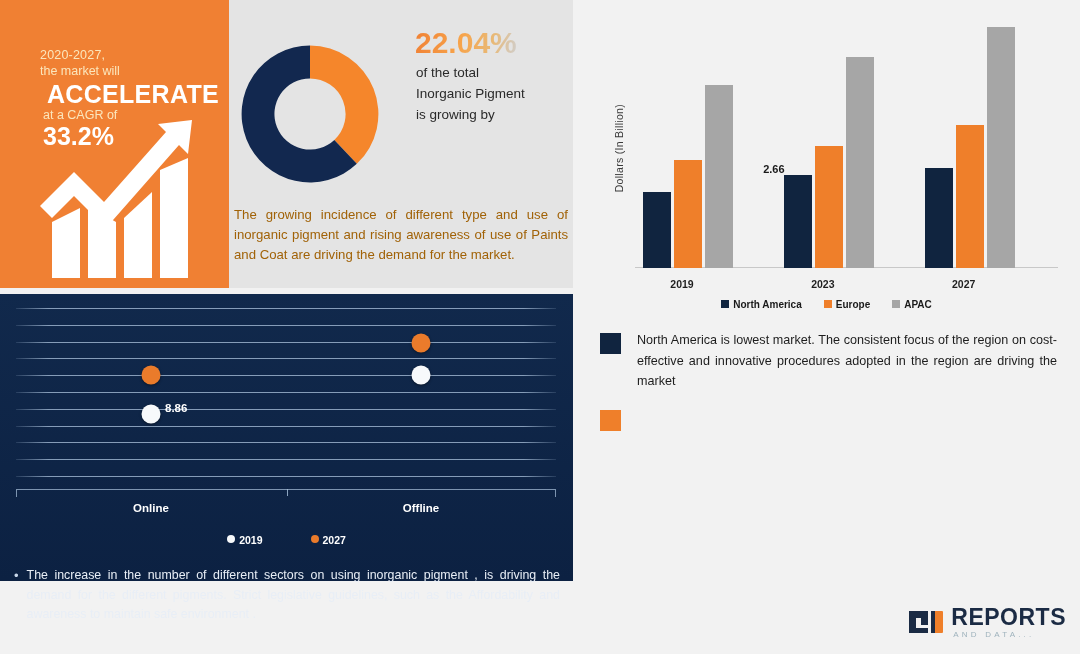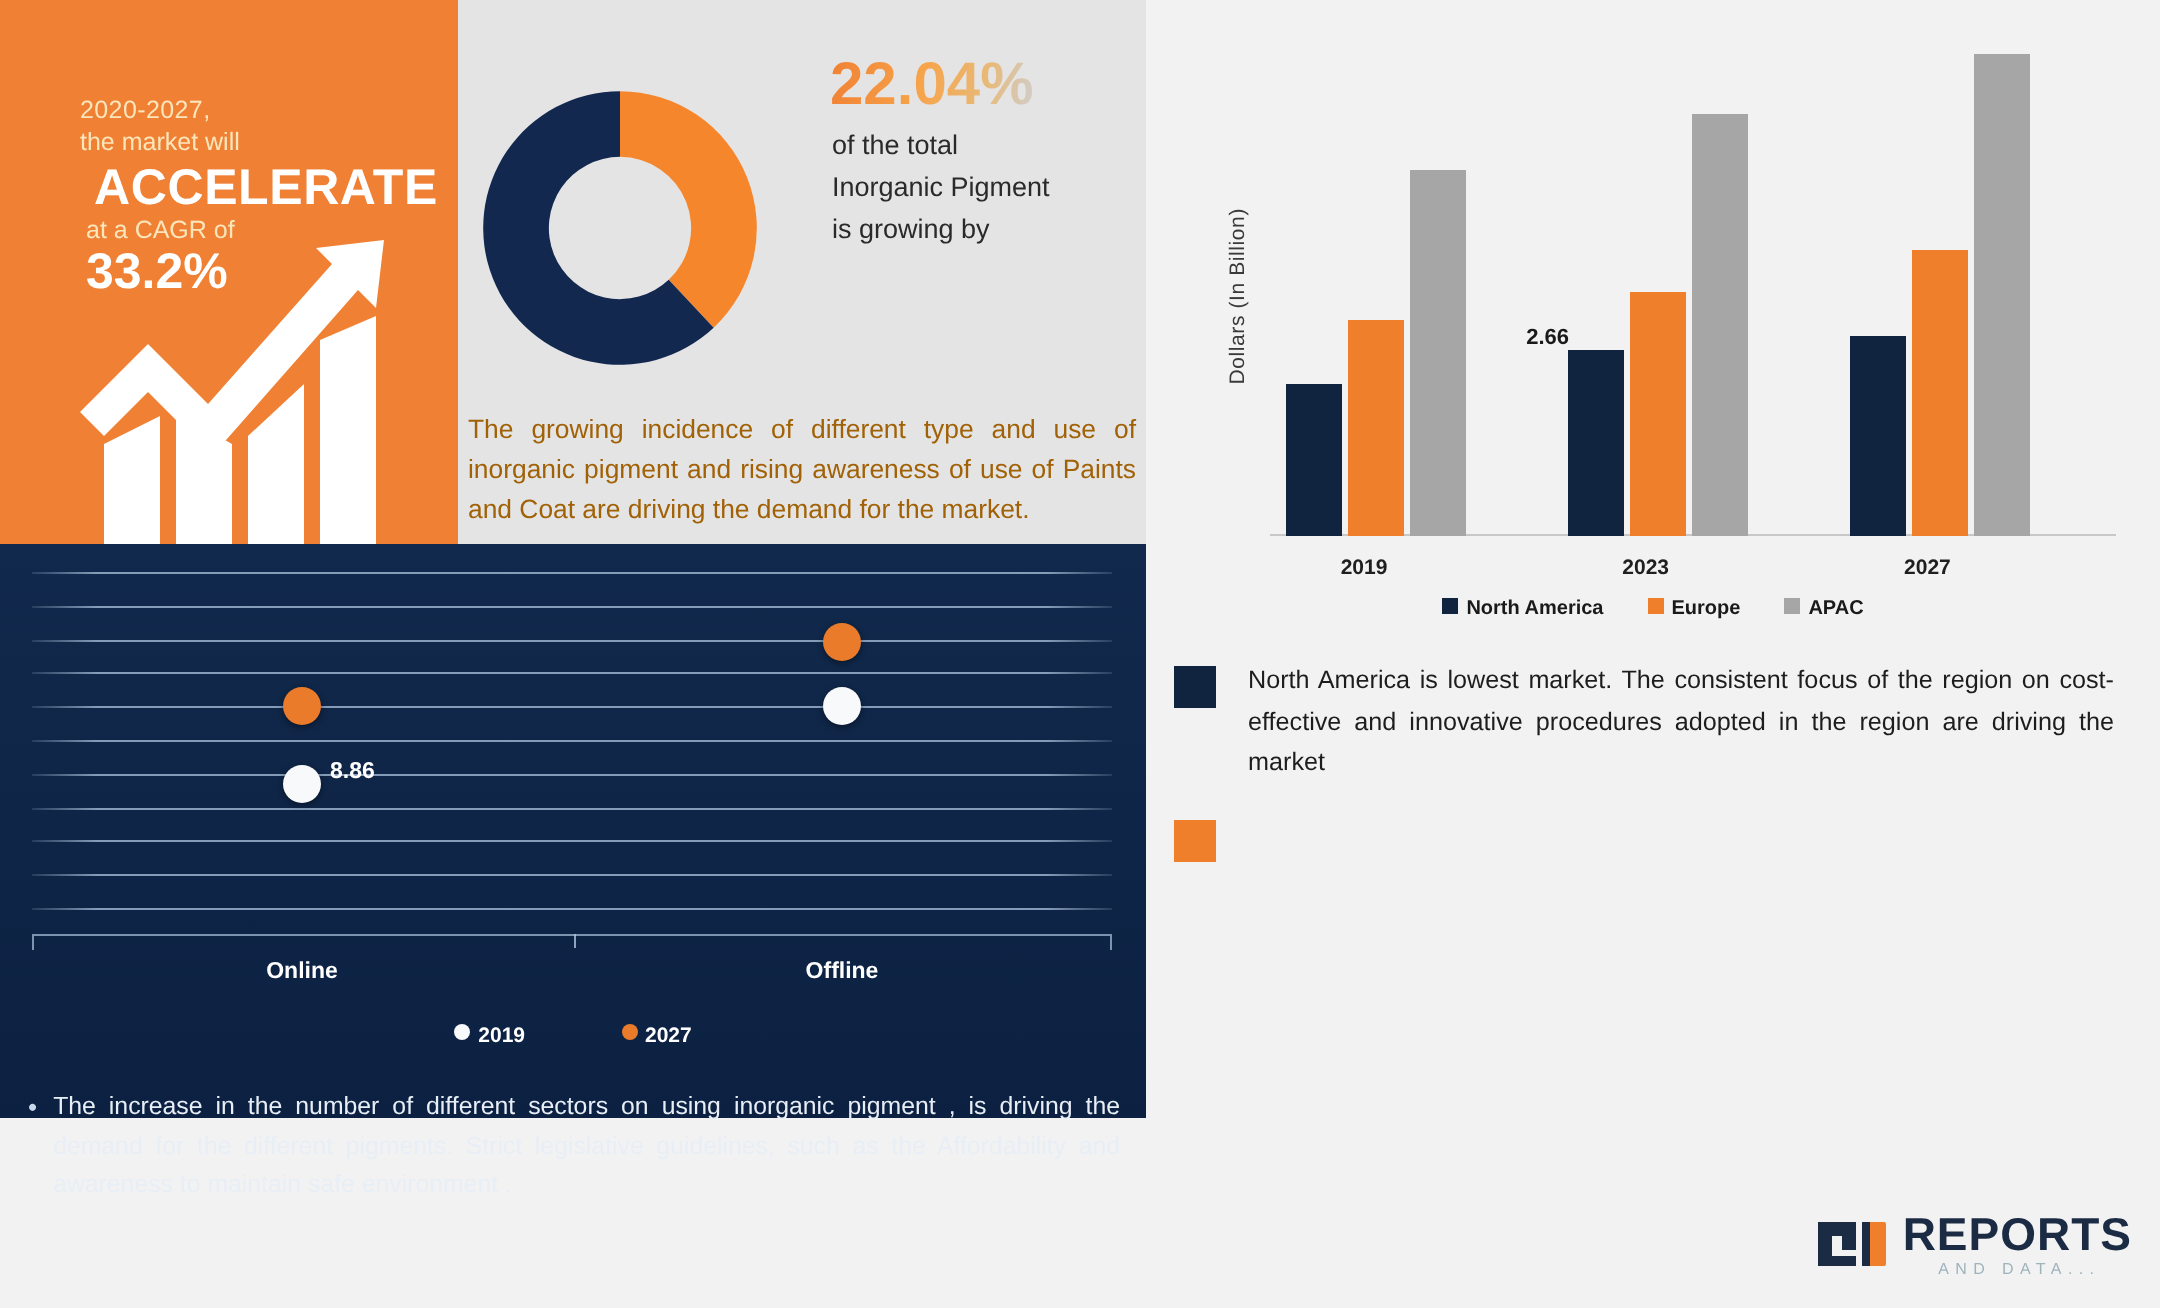--- a/index.html
+++ b/index.html
@@ -44,21 +44,21 @@
     font-size:13.5px; line-height:21px; color:#2a2a2a;
   }
   .grow-para {
     position:absolute; left:5px; top:205px; width:334px;
     font-size:13.2px; line-height:20px; color:#a16207;
     text-align:justify;
   }
 
   
   .navy-panel {
-    position:absolute; left:0; top:272px; width:573px; height:287px;
+    position:absolute; left:0; top:294px; width:573px; height:287px;
     background:#0e2647;
     background-image:linear-gradient(180deg,#11294c 0%,#0c2142 100%);
   }
   .dot-chart { position:absolute; left:0; top:0; width:573px; height:220px; }
   .gridline {
     position:absolute; left:16px; width:540px; height:1px;
     background:linear-gradient(90deg,rgba(173,196,222,.15) 0%,rgba(173,196,222,.75) 6%,rgba(173,196,222,.75) 94%,rgba(173,196,222,.15) 100%);
   }
   .dot {
     position:absolute; width:19px; height:19px; border-radius:50%;
@@ -125,31 +125,31 @@
     font-size:10.5px; font-weight:bold; color:#1f1f1f;
   }
   .bar-legend {
     position:absolute; left:0; bottom:16px; width:507px;
     display:flex; justify-content:center; gap:22px;
     font-size:10px; font-weight:bold; color:#1a1a1a;
   }
   .bar-legend .sw { display:inline-block; width:8px; height:8px; margin-right:4px; vertical-align:0px; }
 
   
-  .rbullets { position:absolute; left:0; top:330px; width:502px; }
+  .rbullets { position:absolute; left:0; top:330px; width:502px;padding-left:13px; }
   .rbullet { position:relative; display:flex; gap:16px; padding:0 18px 0 14px; margin-bottom:15px; }
   .rswatch { flex:0 0 auto; width:21px; height:21px; margin-top:3px; }
   .rtext { font-size:12.6px; line-height:20.5px; color:#1d1d1d; text-align:justify; }
 
   
   .logo { position:absolute; right:14px; bottom:12px; height:40px; display:flex; align-items:center; }
   .logo-mark { position:relative; width:36px; height:26px; margin-right:6px; }
   .logo-text { display:flex; flex-direction:column; line-height:1; }
   .logo-main { font-size:23px; font-weight:bold; color:#1b2b44; letter-spacing:.5px; }
-  .logo-sub { font-size:8px; letter-spacing:3.2px; color:#9fb3bd; margin-top:2px; margin-left:2px;text-align:center; }
+  .logo-sub { font-size:8px; letter-spacing:3.2px; color:#9fb3bd; margin-top:2px; margin-left:2px; }
 </style>
 </head>
 <body>
 
 <div id="root">
 
   <div class="left-col">
 
     <div class="accel-panel">
       <svg class="accel-art" viewBox="0 0 200 170">

